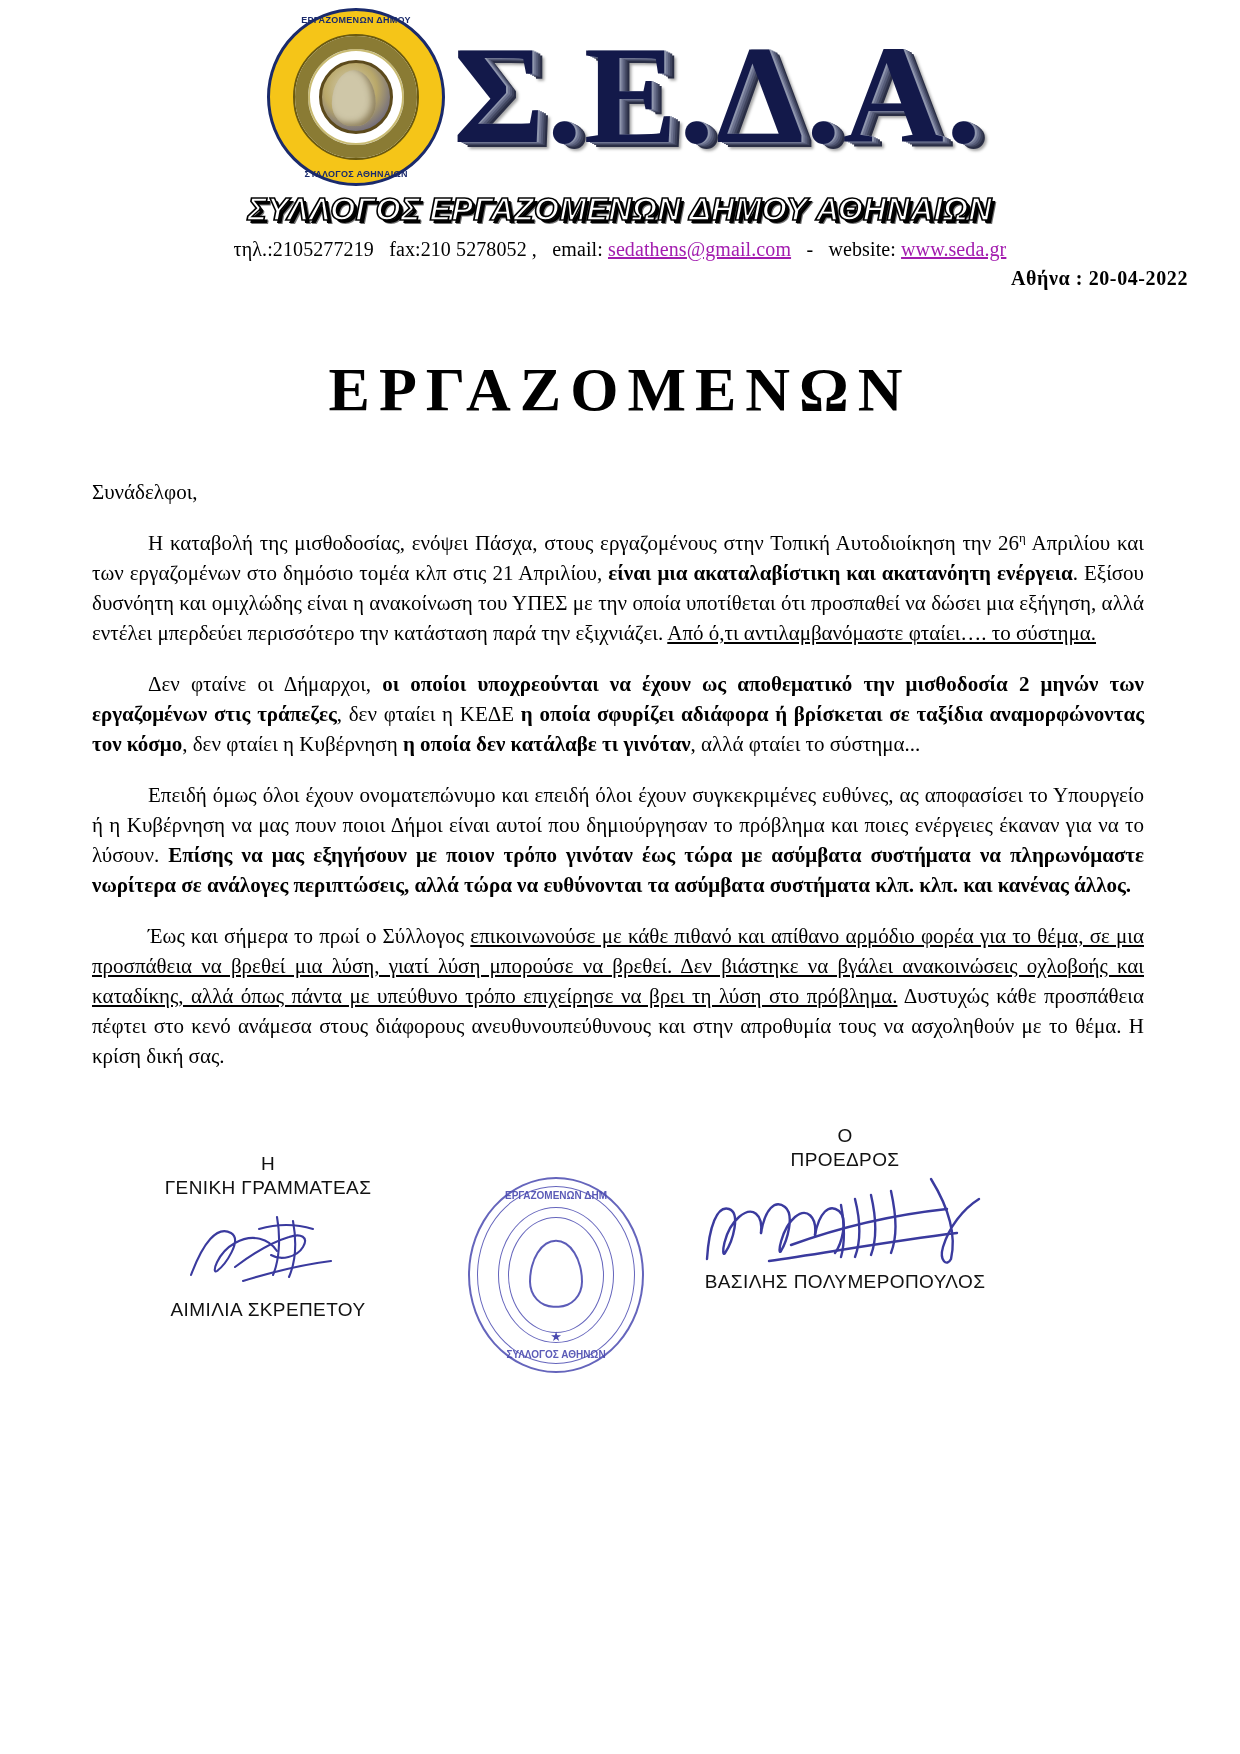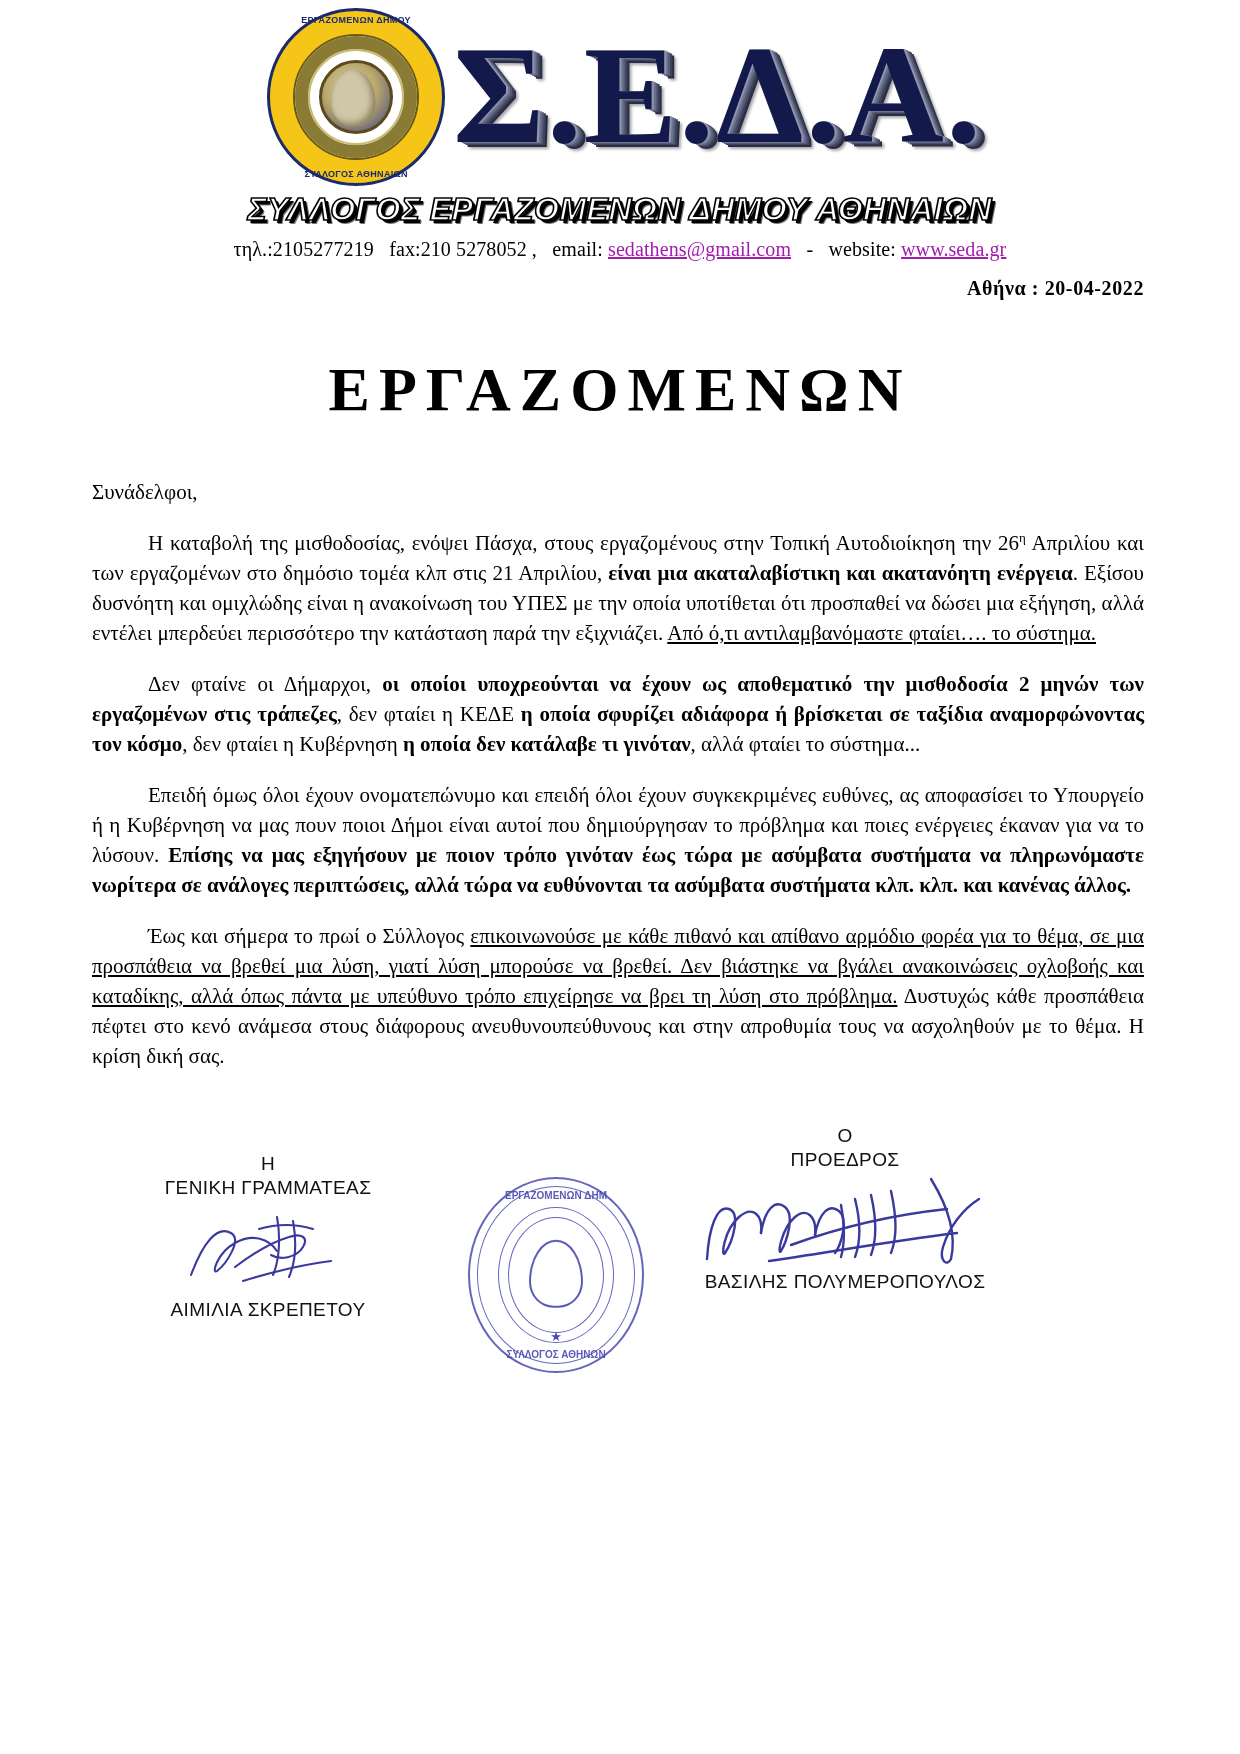--- a/index.html
+++ b/index.html
@@ -145,22 +145,22 @@
   .contact-line a,
   .contact-line .link {
     color: #a21caf;
     text-decoration: underline;
   }
 
   .date-line {
     text-align: right;
     font-weight: bold;
     font-size: 20px;
-    margin-top: 16px;
-    padding-right: 96px;
+    margin-top: 6px;
+    padding-right: 52px;
     letter-spacing: .6px;
   }
 
   
   .doc-title {
     text-align: center;
     font-family: "Liberation Serif", "DejaVu Serif", serif;
     font-size: 62px;
     font-weight: bold;
     letter-spacing: 9px;

